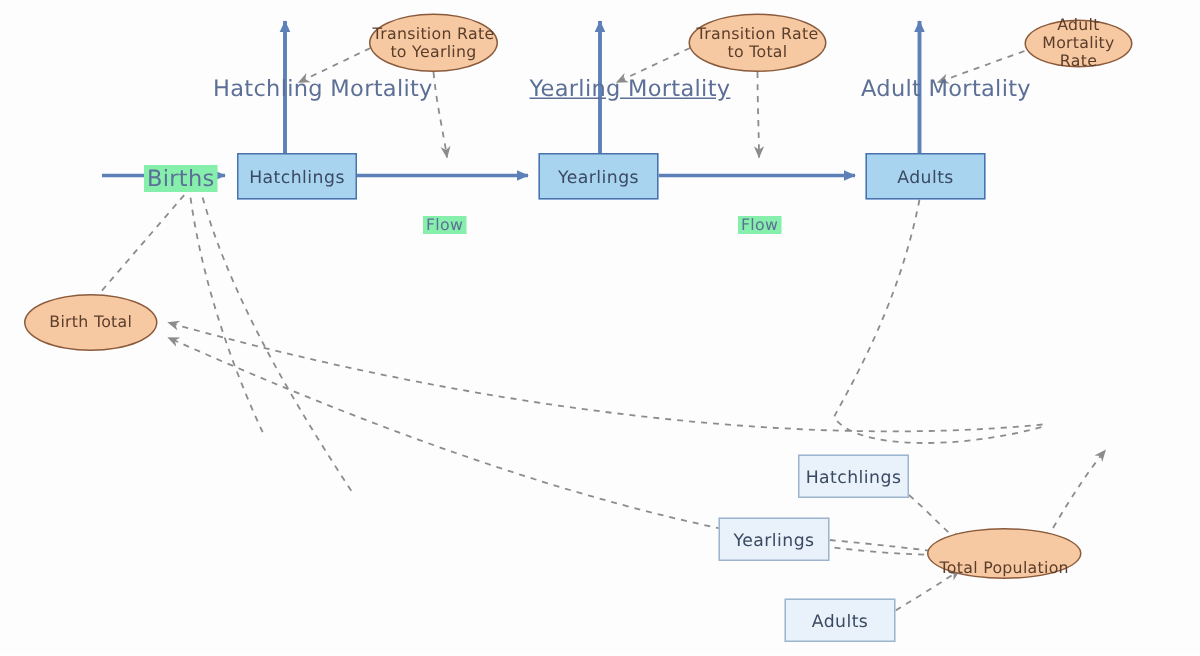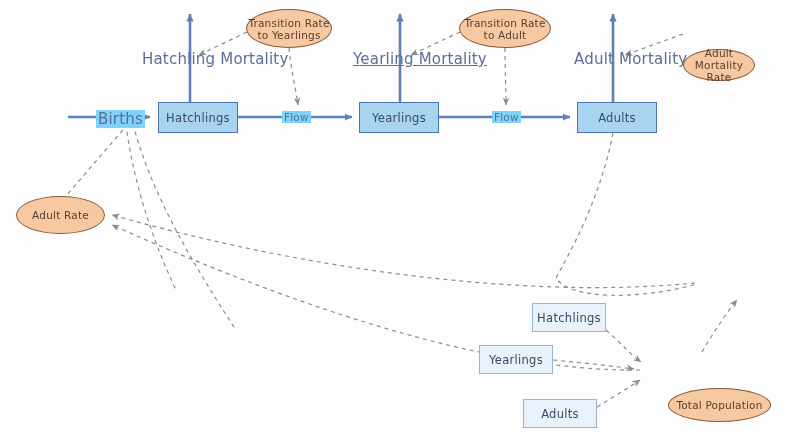--- a/index.html
+++ b/index.html
@@ -33,33 +33,33 @@
   
   .aux{
     background:#f7c9a2;
     border:1.3px solid #8a5a3b;
     border-radius:50%;
     color:#5a3d2b;
     font-size:10.5px;
     line-height:12px;
     letter-spacing:.2px;
   }
-  .aux.overflow{overflow:visible;margin-top:36px;}
+  .aux.overflow{overflow:visible;}
   .aux span{display:block;width:130%;}
 
   
   .lbl{
     position:absolute;
     color:#5c6f96;
     font-size:15px;
     letter-spacing:.2px;
     white-space:nowrap;
   }
-  .lbl.flow{color:#5c6f96;font-size:10.5px;}
-  .lbl.onwhite{background:#7dd3fc;padding:0 2px;}
+  .lbl.flow{color:#5c6f96;font-size:10.5px;margin-top:33px;}
+  .lbl.onwhite{background:#86efac;padding:0 2px;}
 </style>
 </head>
 <body>
 
 <div id="stage">
 
   <svg id="wires" viewBox="0 0 800 437" xmlns="http://www.w3.org/2000/svg">
     <defs>
       <marker id="fArrow" markerWidth="9" markerHeight="9" refX="7.5" refY="4" orient="auto" markerUnits="userSpaceOnUse">
         <path d="M0,0.4 L8,4 L0,7.6 Z" fill="#5e80b8"></path>
@@ -140,37 +140,37 @@
     <span>Hatchlings</span>
   </div>
   <div class="node ghost" style="left:479px;top:345px;width:74px;height:29px;">
     <span>Yearlings</span>
   </div>
   <div class="node ghost" style="left:523px;top:399px;width:74px;height:29px;">
     <span>Adults</span>
   </div>
 
   <div class="node aux" style="left:246px;top:9px;width:86px;height:39px;">
-    <span>Transition Rate to Yearlings</span>
+    <span>Transition Rate to Yearling</span>
   </div>
 
   <div class="node aux" style="left:459px;top:9px;width:92px;height:39px;">
-    <span>Transition Rate to Adult</span>
+    <span>Transition Rate to Total</span>
   </div>
 
   <div class="node aux overflow" style="left:683px;top:13px;width:72px;height:32px;">
     <span>Adult Mortality Rate</span>
   </div>
 
   <div class="node aux" style="left:16px;top:196px;width:89px;height:38px;">
-    <span>Adult Rate</span>
+    <span>Birth Total</span>
   </div>
 
 
-  <div class="node aux overflow" style="left:668px;top:352px;width:103px;height:34px;">
+  <div class="node aux overflow" style="left:618px;top:352px;width:103px;height:34px;align-items:flex-end;">
     <span>Total Population</span>
   </div>
 
   <div class="lbl onwhite" style="left:96px;top:110px;">Births</div>
   <div class="lbl flow onwhite" style="left:282px;top:111px;">Flow</div>
   <div class="lbl flow onwhite" style="left:492px;top:111px;">Flow</div>
 
   <div class="lbl" style="left:142px;top:50px;">Hatchling Mortality</div>
   <div class="lbl" style="left:353px;top:50px;text-decoration:underline;">Yearling Mortality</div>
   <div class="lbl" style="left:574px;top:50px;">Adult Mortality</div>

